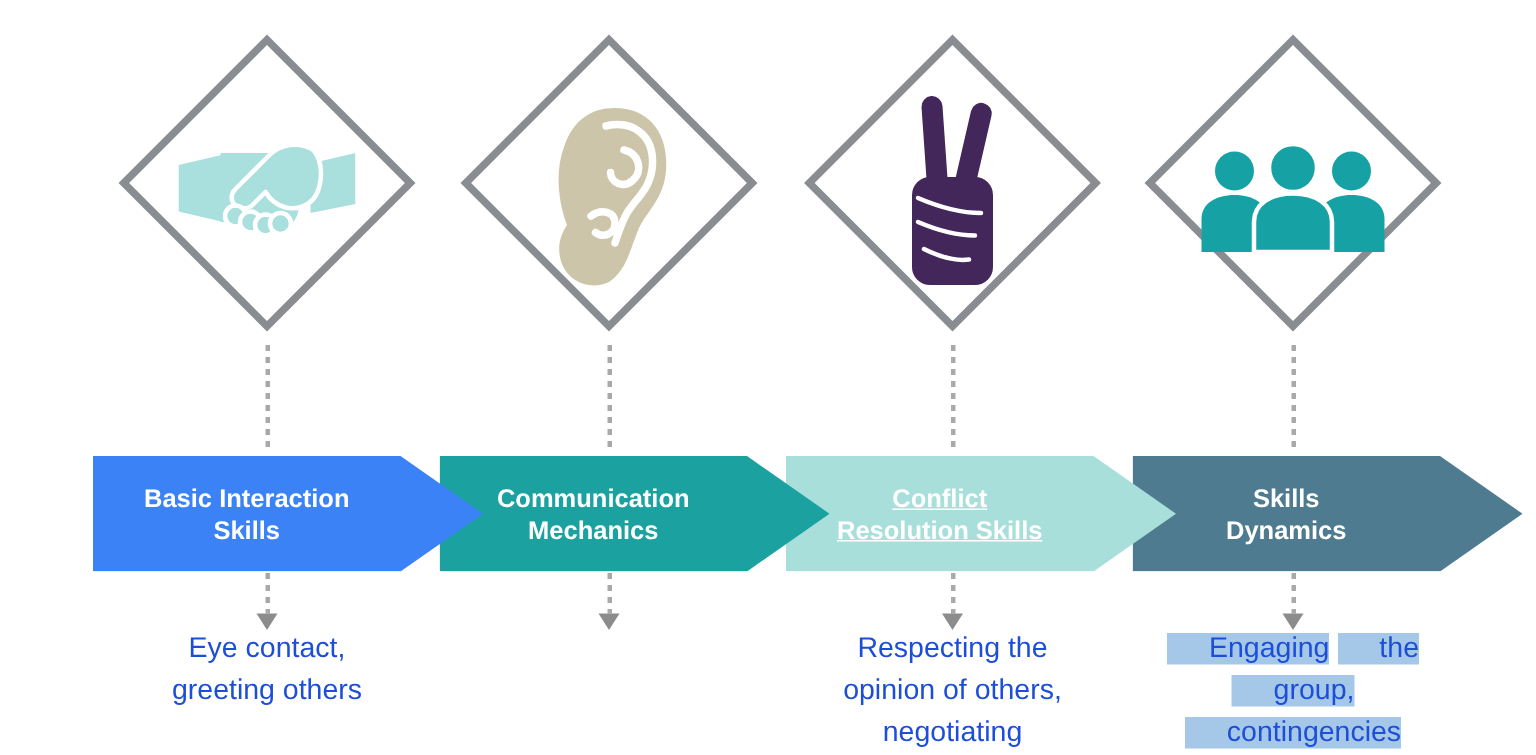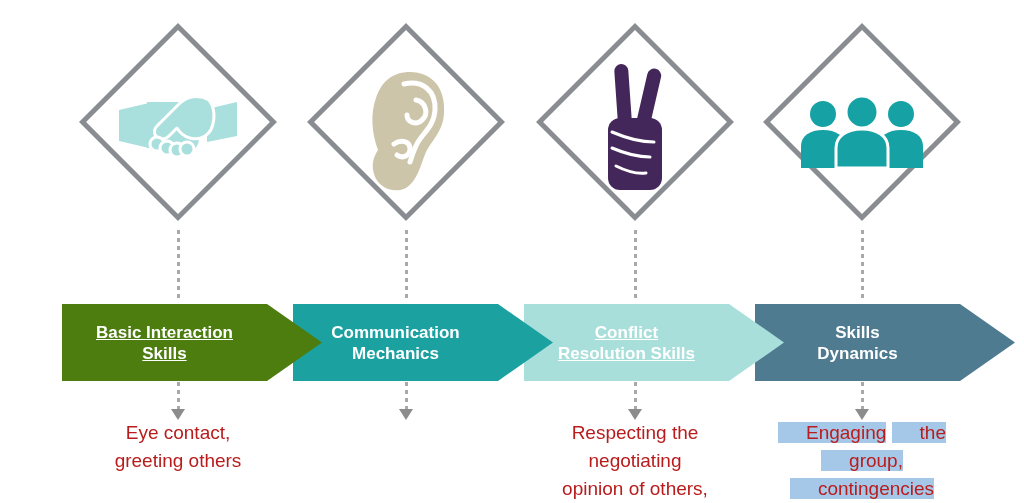--- a/index.html
+++ b/index.html
@@ -29,21 +29,21 @@
   .banner{
     position:absolute;top:304px;height:77px;width:260px;box-sizing:border-box;
     clip-path:polygon(0 0,205px 0,100% 50%,205px 100%,0 100%);
     display:flex;align-items:center;justify-content:center;text-align:center;
     padding-right:55px;color:#ffffff;font-weight:bold;font-size:17px;line-height:21px;
   }
   .banner .bline{display:block;}
   
   .desc{
     position:absolute;top:419px;width:240px;text-align:center;
-    font-size:19px;line-height:28px;color:#b91c1c;
+    font-size:19px;line-height:28px;color:#1d4ed8;
   }
   .word-hl{background:var(--sel,#a6c8e8);padding-left:28px;}
   svg{display:block;}
 </style>
 </head>
 <body>
 
 <div id="stage">
 
   <div class="diamond" style="left:108px"></div>
@@ -55,21 +55,21 @@
       <path fill="currentColor" stroke="#ffffff" stroke-width="3" stroke-linejoin="round" d="M90 14 C80 8 68 10 60 18 L38 40 C33 45 36 53 43 53 C46 53 48 52 50 50 L58 42 C64 52 76 56 86 50 C96 44 98 24 90 14 Z"></path>
       <g fill="currentColor" stroke="#ffffff" stroke-width="3">
         <circle cx="38" cy="58" r="7"></circle>
           <circle cx="48" cy="62" r="7"></circle>
         <circle cx="58" cy="64" r="7"></circle>
           <circle cx="68" cy="63" r="7"></circle>
       </g>
     </svg>
   </div>
   <div class="dash-v dash-top" style="left:177px"></div>
-  <div class="banner" style="left: 62px; z-index: 40; background: #4d7c0f; text-decoration: underline;">
+  <div class="banner" style="left: 62px; z-index: 40; background: #3b82f6;">
     <div>
       <span class="bline">Basic Interaction</span>
       <span class="bline">Skills</span>
       <span class="bline"></span>
     </div>
   </div>
   <div class="dash-v dash-bot" style="left:177px"></div>
   <div class="arrowhead" style="left:171px"></div>
   <div class="desc" style="left:58px">
     <div>Eye contact,</div>
@@ -117,22 +117,22 @@
     <div>
       <span class="bline">Conflict</span>
       <span class="bline">Resolution Skills</span>
       <span class="bline"></span>
     </div>
   </div>
   <div class="dash-v dash-bot" style="left:634px"></div>
   <div class="arrowhead" style="left:628px"></div>
   <div class="desc" style="left:515px">
     <div>Respecting the</div>
+    <div>opinion of others,</div>
     <div>negotiating</div>
-    <div>opinion of others,</div>
   </div>
 
   <div class="diamond" style="left:792px"></div>
   <div class="icon" style="left:799px;top:96px">
     <svg width="126" height="72" viewBox="0 0 126 72" style="color: rgb(22, 162, 165);">
       <g fill="currentColor">
         <circle cx="24" cy="18" r="13"></circle>
         <path d="M2 72 L2 50 C2 40 11 34 24 34 C37 34 46 40 46 50 L46 72 Z"></path>
         <circle cx="102" cy="18" r="13"></circle>
         <path d="M80 72 L80 50 C80 40 89 34 102 34 C115 34 124 40 124 50 L124 72 Z"></path>

